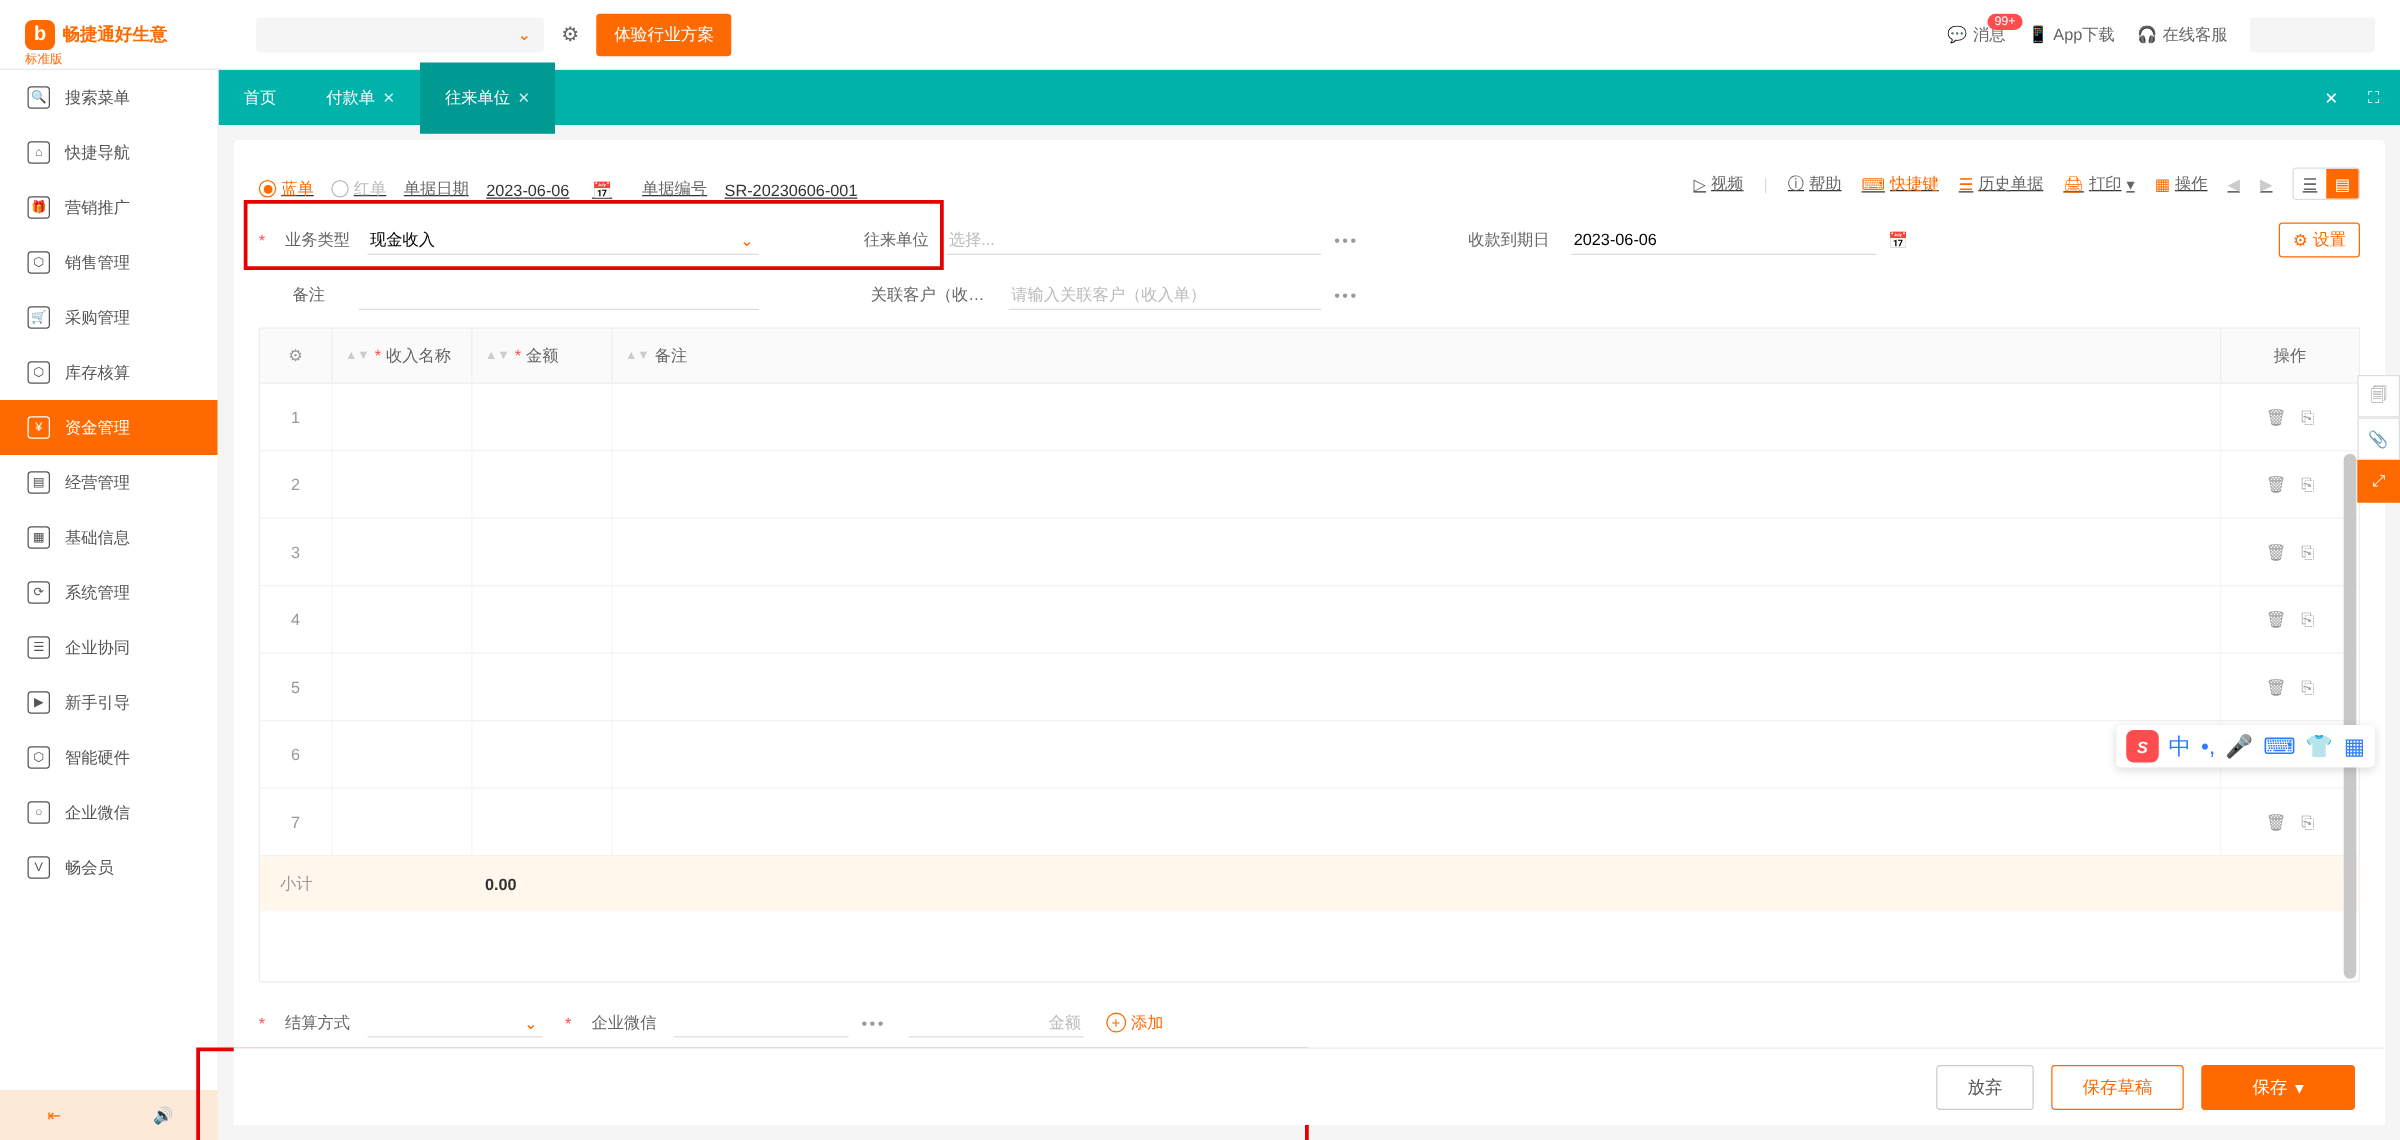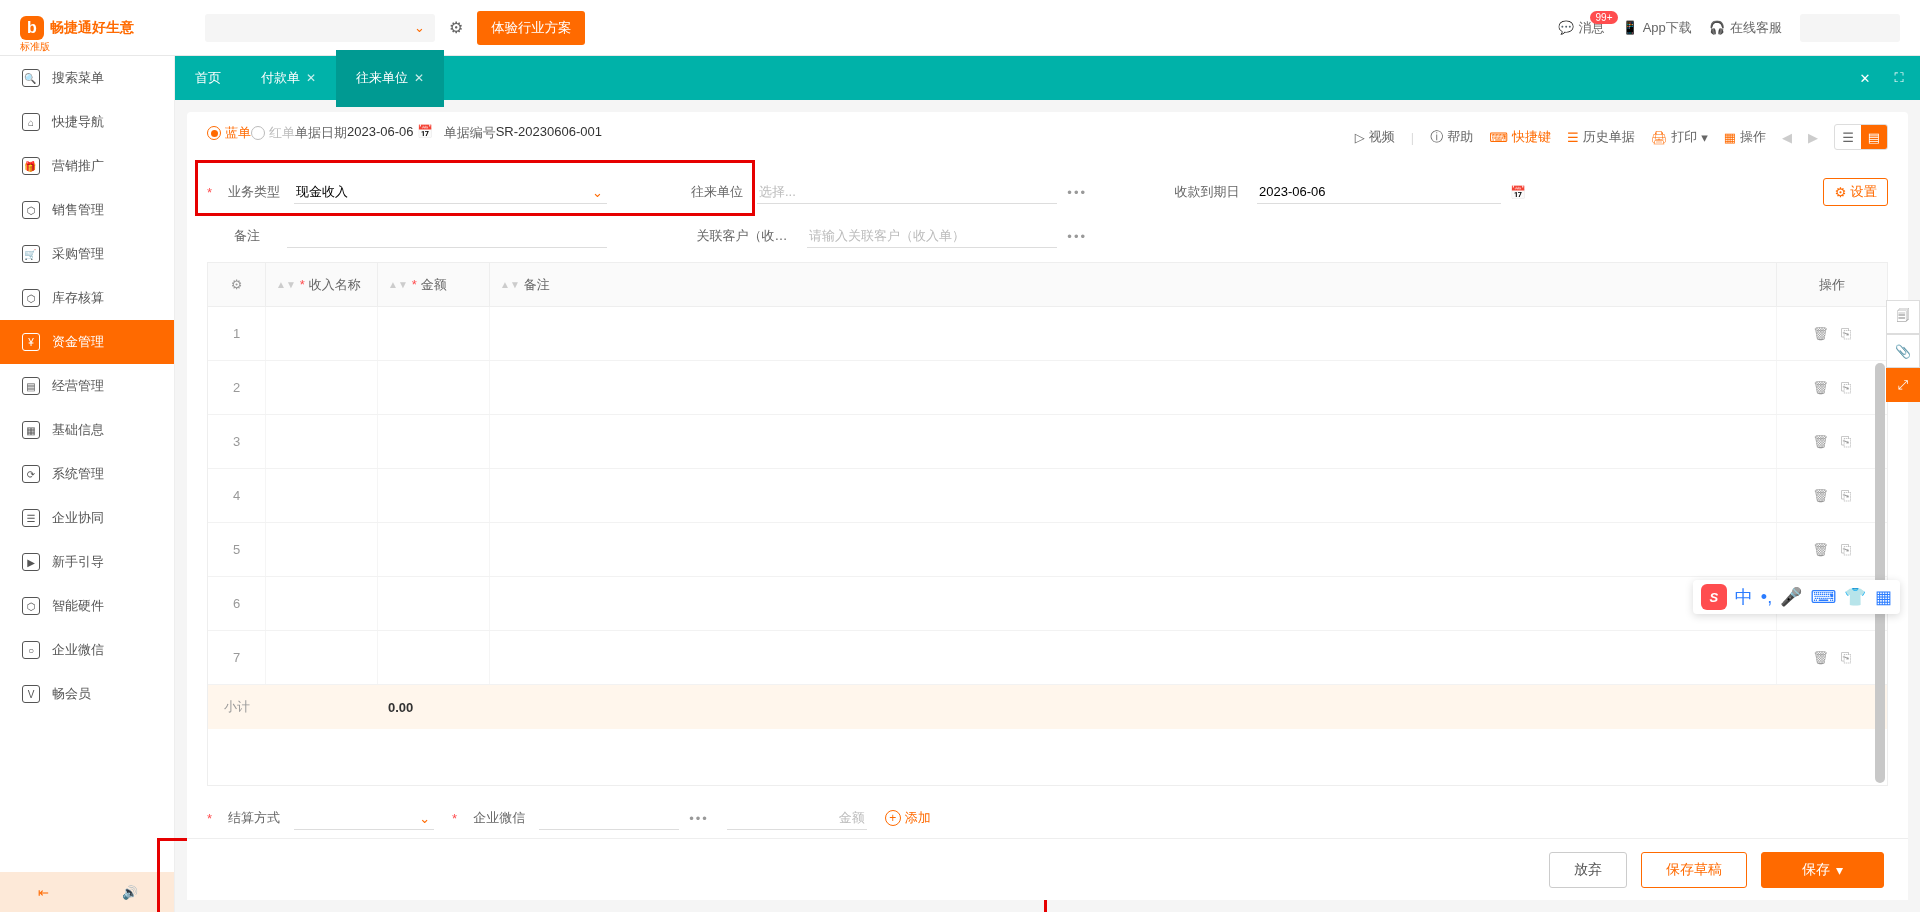--- a/index.html
+++ b/index.html
@@ -25,21 +25,21 @@
 .side-bottom div{flex:1;display:flex;align-items:center;justify-content:center;color:#ff6a00;cursor:pointer;}
 .main{position:absolute;top:56px;left:175px;right:0;bottom:0;}
 .tabs{height:44px;background:#00b2a9;display:flex;align-items:center;}
 .tab{padding:0 20px;height:57px;display:flex;align-items:center;color:#fff;cursor:pointer;gap:6px;}
 .tab.active{background:#009a92;}
 .tab .x{font-size:12px;opacity:.8;}
 .tab-actions{margin-left:auto;display:flex;gap:4px;padding-right:6px;}
 .tab-act{width:30px;height:30px;display:flex;align-items:center;justify-content:center;color:#fff;cursor:pointer;}
 .content{position:absolute;top:44px;left:0;right:0;bottom:0;padding:12px;}
 .panel{background:#fff;border-radius:4px;height:100%;position:relative;padding:12px 20px 70px 20px;display:flex;flex-direction:column;}
-.toolbar{display:flex;align-items:flex-start;height:36px;}
+.toolbar{display:flex;align-items:flex-end;gap:14px;height:36px;text-decoration:underline;}
 .radio{display:inline-flex;align-items:center;gap:4px;cursor:pointer;}
 .radio.sel{color:#ff6a00;}
 .radio-c{width:14px;height:14px;border:1.5px solid currentColor;border-radius:50%;display:inline-flex;align-items:center;justify-content:center;}
 .radio.sel .radio-c::after{content:"";width:7px;height:7px;background:#ff6a00;border-radius:50%;}
 .lbl{color:#666;}
 .date-val{color:#333;margin-right:4px;}
 .cal-ic{color:#ff6a00;}
 .toolbar-right{margin-left:auto;display:flex;align-items:center;gap:16px;color:#666;}
 .toolbar-right .it{display:flex;align-items:center;gap:4px;cursor:pointer;}
 .ic-orange{color:#ff6a00;}

